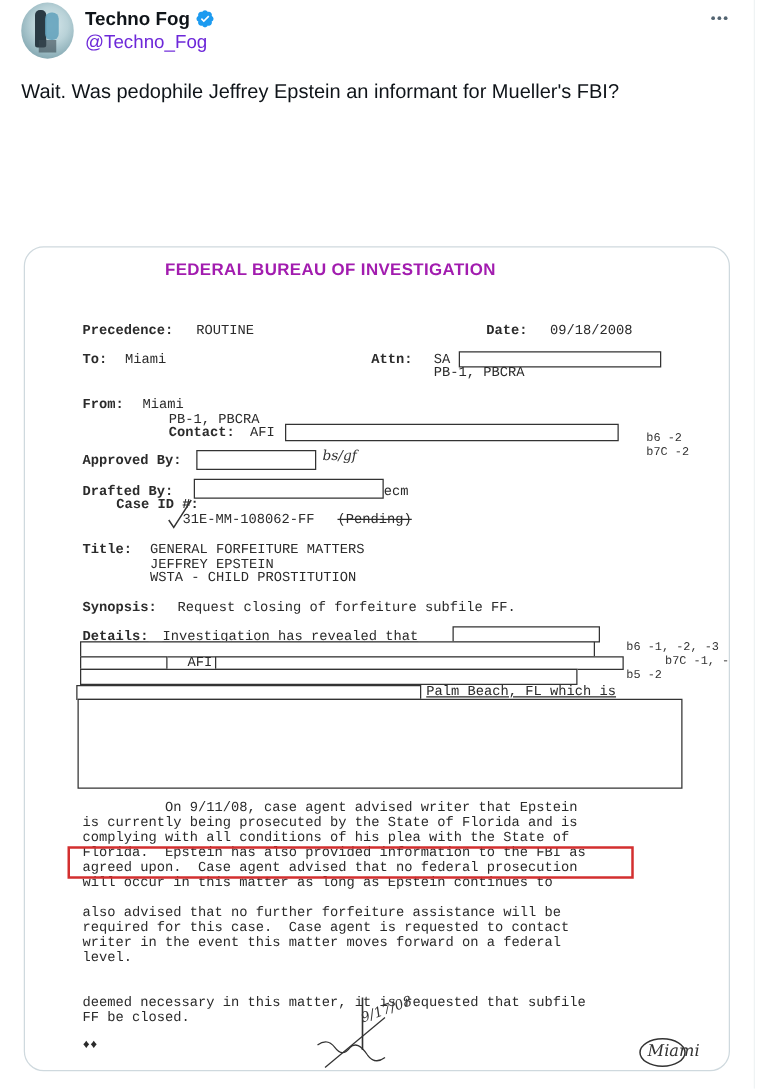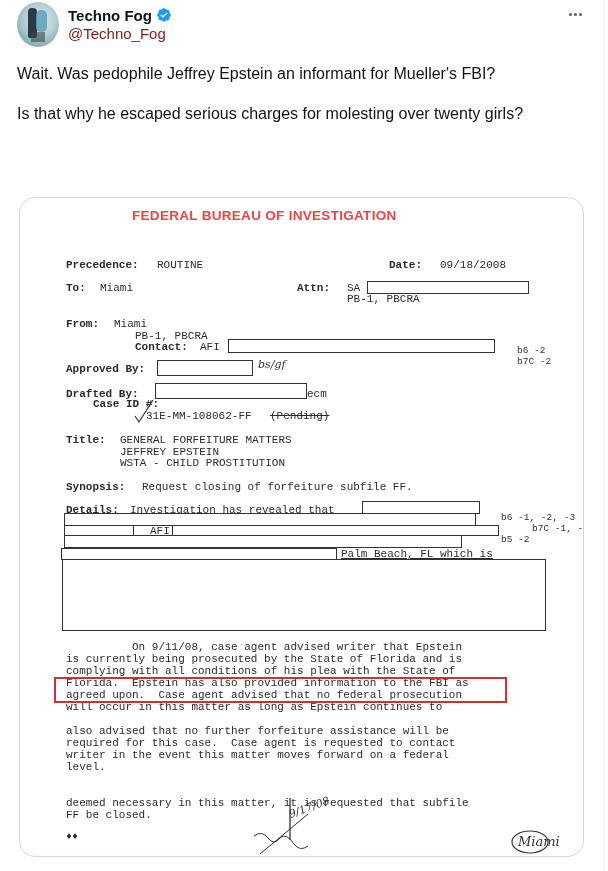--- a/index.html
+++ b/index.html
@@ -12,33 +12,33 @@
   .avatar { position: absolute; left: 17px; top: 2px; width: 42px; height: 45px; border-radius: 50%;
     background: radial-gradient(circle at 55% 40%, #d8e8ec 0%, #b9d2d8 40%, #8fb1ba 70%, #6b8f98 100%);
     overflow: hidden; }
   .avatar .fig1 { position: absolute; left: 11px; top: 6px; width: 9px; height: 30px; background: #2a3a44; border-radius: 4px 4px 2px 2px; }
   .avatar .fig2 { position: absolute; left: 19px; top: 8px; width: 11px; height: 22px; background: #5fa0bb; border-radius: 5px; opacity: 0.85; }
   .avatar .fig3 { position: absolute; left: 14px; top: 30px; width: 14px; height: 10px; background: #3a4a52; opacity: .6; }
 
   .name-row { position: absolute; left: 68px; top: 5px; height: 20px; display: flex; align-items: center; gap: 4px; }
   .display-name { font-weight: 700; font-size: 15px; color: #0f1419; }
   .verified { width: 16px; height: 16px; }
-  .handle { position: absolute; left: 68px; top: 25px; font-size: 15px; color: #7f1d1d; }
+  .handle { position: absolute; left: 68px; top: 25px; font-size: 15px; color: #6d28d9; }
   .more { position: absolute; left: 565px; top: 6px; width: 20px; height: 16px; display: flex; align-items: center; justify-content: center; gap: 2px; cursor: pointer; }
   .more span { width: 3px; height: 3px; border-radius: 50%; background: #536471; display: block; }
 
   .tweet-text { position: absolute; left: 17px; top: 64px; width: 575px; font-size: 16px; line-height: 20px; color: #0f1419; }
   .tweet-text p { margin: 0 0 20px 0; white-space: pre-wrap; }
 
   .media { position: absolute; left: 19px; top: 197px; width: 565px; height: 660px; border: 1px solid #cfd9de; border-radius: 16px; background: #fff; overflow: hidden; }
 
   .doc { position: absolute; left: 0; top: 0; width: 565px; height: 660px; font-family: "Liberation Mono", "DejaVu Sans Mono", monospace; color: #2b2b2b; font-size: 11px; }
   .doc .t { position: absolute; white-space: pre; line-height: 12px; }
   .doc .b { font-weight: 700; }
-  .doc .hdr { position: absolute; left: 112px; top: 10px; font-family: "Liberation Sans", "DejaVu Sans", sans-serif; font-weight: 700; font-size: 13.5px; letter-spacing: 0.3px; color: #ef4444; }
+  .doc .hdr { position: absolute; left: 112px; top: 10px; font-family: "Liberation Sans", "DejaVu Sans", sans-serif; font-weight: 700; font-size: 13.5px; letter-spacing: 0.3px; color: #a21caf; }
   .box { position: absolute; border: 1.4px solid #333; background: #fff; }
   .ex { font-size: 9.5px; color: #333; }
   .hl { position: absolute; border: 2px solid #d32f2f; }
   .strike { text-decoration: line-through; }
   .sig { position: absolute; font-family: "DejaVu Serif", serif; font-style: italic; color: #333; }
   .body-text { font-size: 11px; line-height: 12px; }
 </style>
 </head>
 <body>
 
@@ -61,21 +61,20 @@
   <div class="handle">@Techno_Fog</div>
 
   <div class="more">
     <span></span>
       <span></span>
       <span></span>
   </div>
 
   <div class="tweet-text">
     <p>Wait. Was pedophile Jeffrey Epstein an informant for Mueller's FBI?</p>
-    <p>Is that why he escaped serious charges for molesting over twenty girls?</p>
   </div>
 
   <div class="media">
     <div class="doc">
       <div class="hdr">FEDERAL BUREAU OF INVESTIGATION</div>
 
       <span class="t b" style="left:46px;top:61px;">Precedence:</span>
       <span class="t" style="left:137px;top:61px;">ROUTINE</span>
       <span class="t b" style="left:369px;top:61px;">Date:</span>
       <span class="t" style="left:420px;top:61px;">09/18/2008</span>

